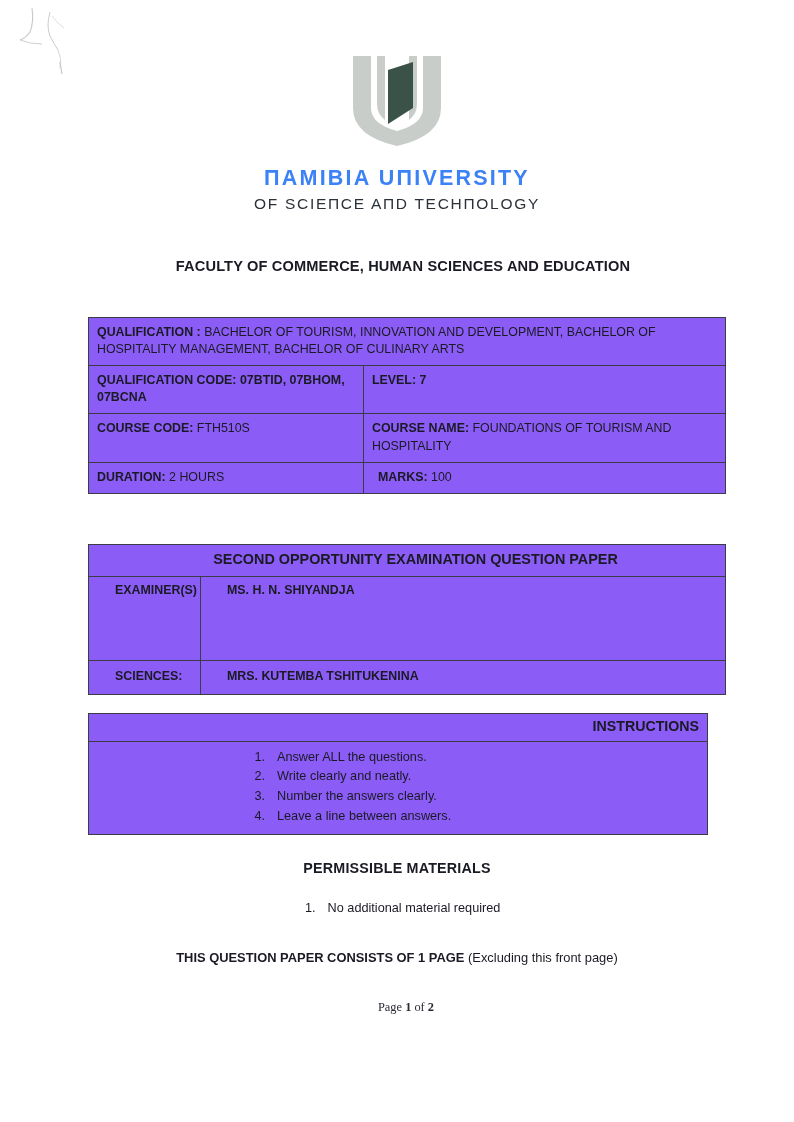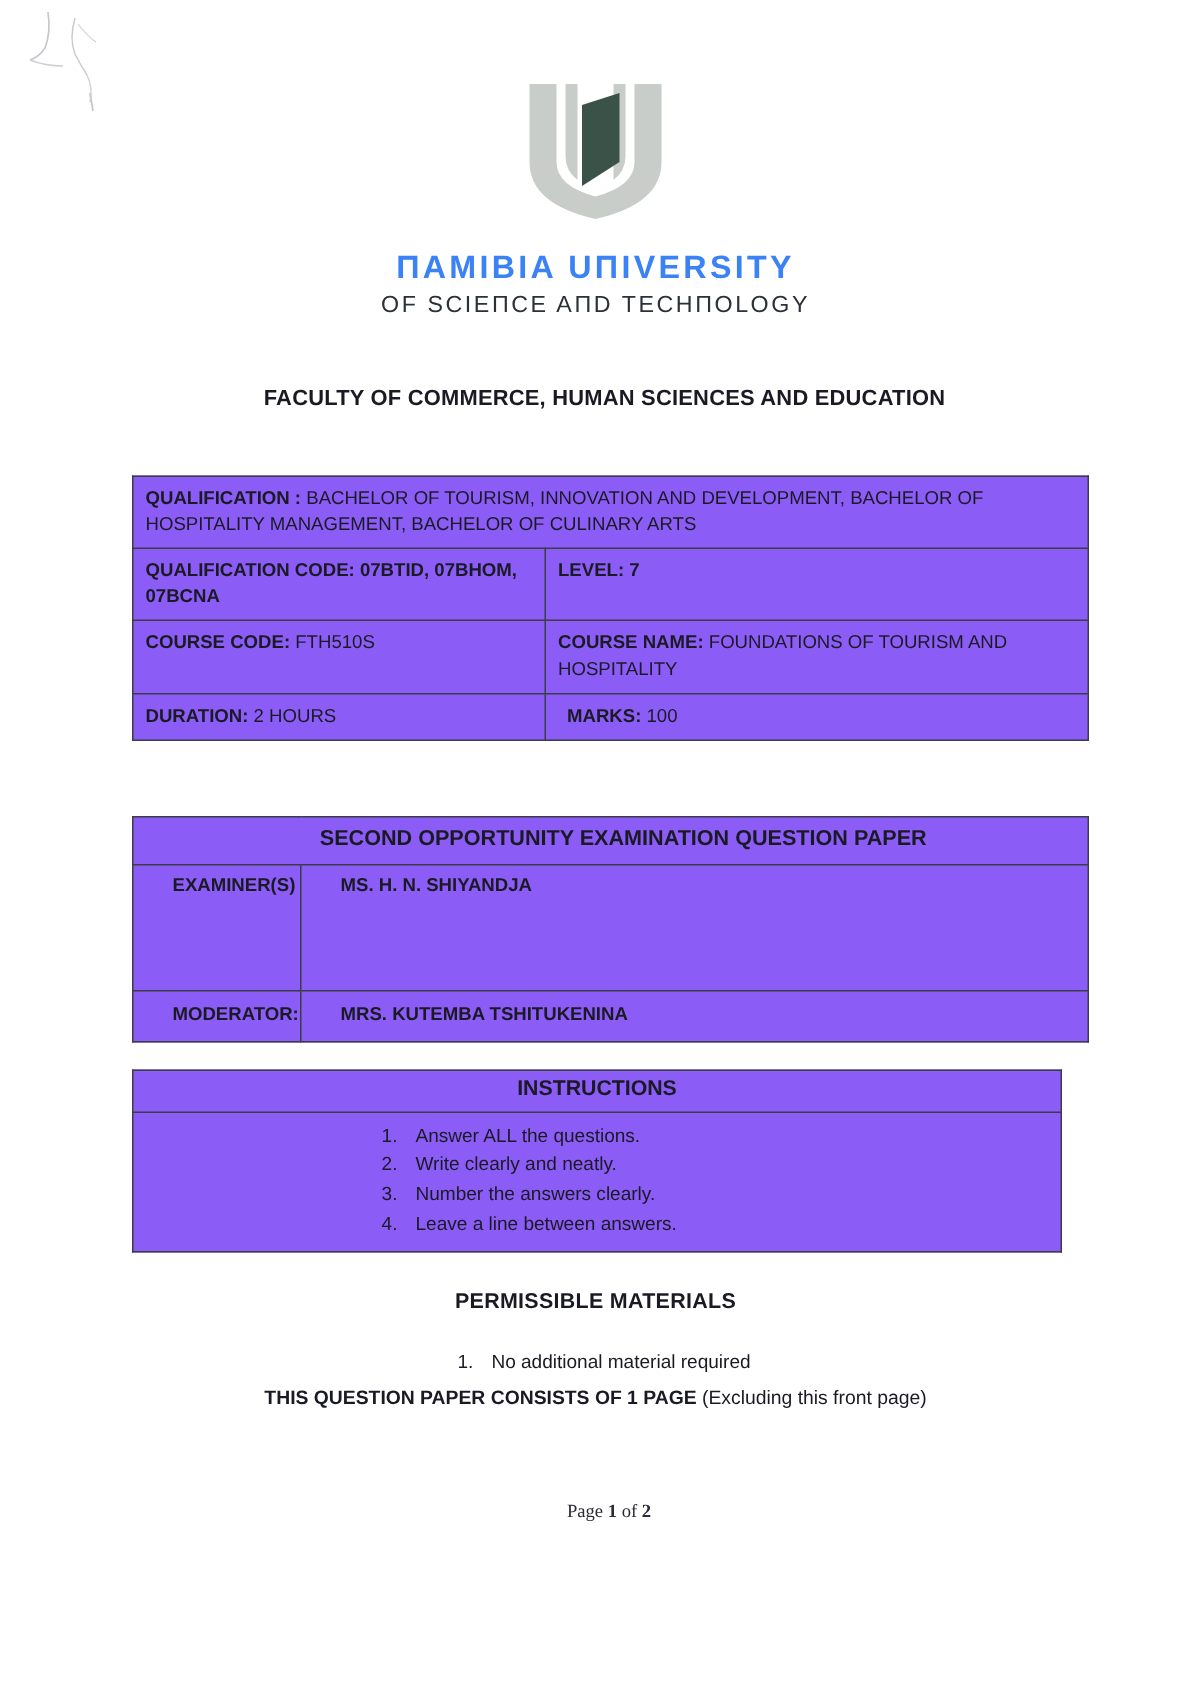--- a/index.html
+++ b/index.html
@@ -130,21 +130,21 @@
   #examiner-body-row td { height: 72px; }
   #moderator-row td { vertical-align: middle; height: 22px; }
 
   
   #instructions-table {
     left: 88px;
     top: 713px;
     width: 620px;
   }
   #instructions-title-cell {
-    text-align: center;
+    text-align: right;
     font-weight: bold;
     font-size: 14.2px;
     padding: 3px 8px 4px 8px;
   }
   #instructions-body-cell {
     padding: 6px 8px 8px 8px;
   }
   ol.num-list {
     margin: 0;
     padding: 0;
@@ -189,21 +189,21 @@
     font-size: 12.7px;
     line-height: 1.1;
   }
   #permissible-list .li-num {
     width: 22px;
   }
 
   #consists-line {
     position: absolute;
     left: 0; right: 0;
-    top: 924px;
+    top: 950px;
     text-align: center;
     font-size: 12.9px;
   }
   #consists-line .bold-part { font-weight: bold; }
 
   #page-footer {
     position: absolute;
     left: 0; right: 0;
     top: 1000px;
     text-align: center;
@@ -300,21 +300,21 @@
     </colgroup>
   <tbody>
     <tr>
       <td id="examiner-title-cell" colspan="2">SECOND OPPORTUNITY EXAMINATION QUESTION PAPER</td>
     </tr>
     <tr id="examiner-body-row">
       <td class="examiner-label-cell">EXAMINER(S)</td>
       <td class="examiner-name-cell">MS. H. N. SHIYANDJA</td>
     </tr>
     <tr id="moderator-row">
-      <td class="examiner-label-cell" style="vertical-align:middle">MODERATOR:</td>
+      <td class="examiner-label-cell" style="vertical-align:middle">SCIENCES:</td>
       <td class="examiner-name-cell" style="vertical-align:middle">MRS. KUTEMBA TSHITUKENINA</td>
     </tr>
   </tbody>
 </table>
 
 <table id="instructions-table" class="doc-table">
   <tbody>
     <tr>
       <td id="instructions-title-cell">INSTRUCTIONS</td>
     </tr>

